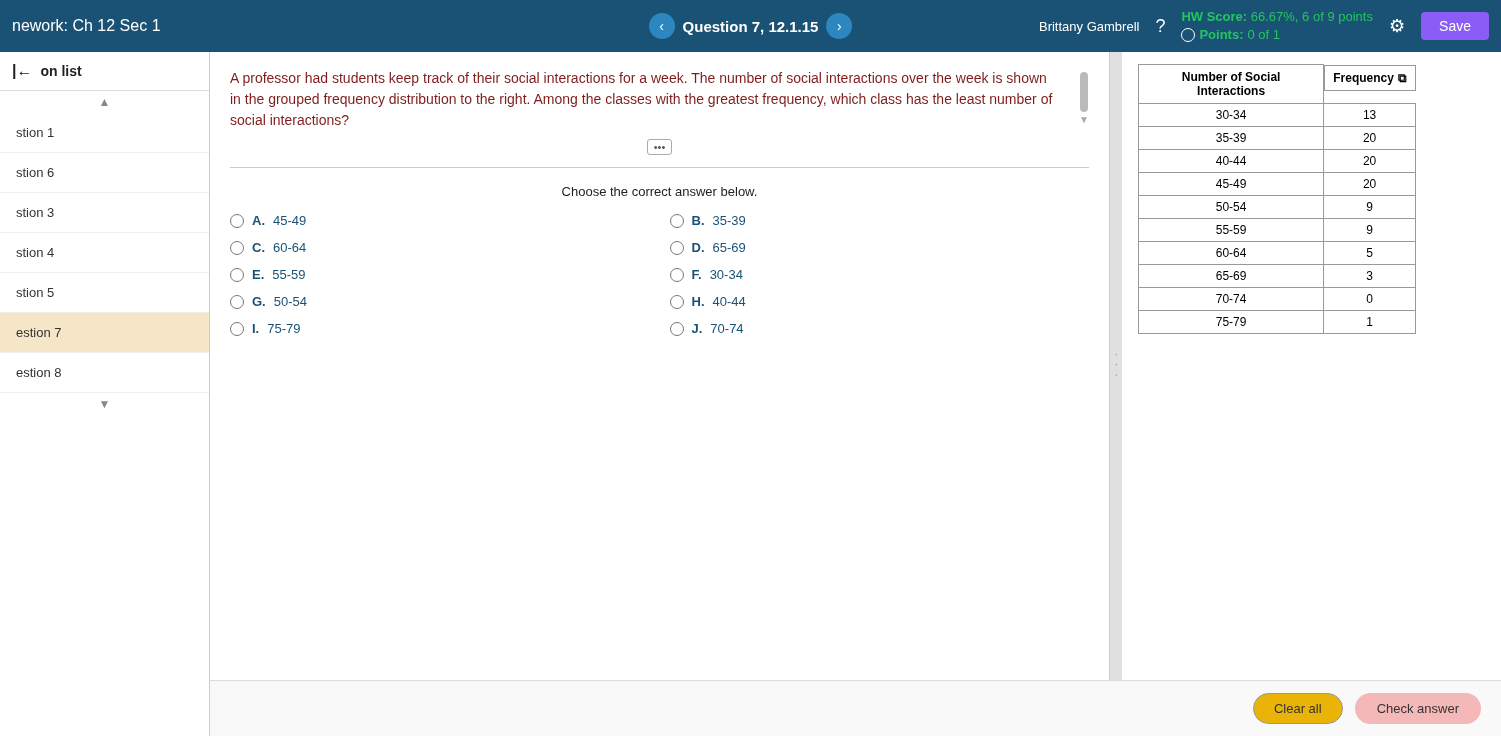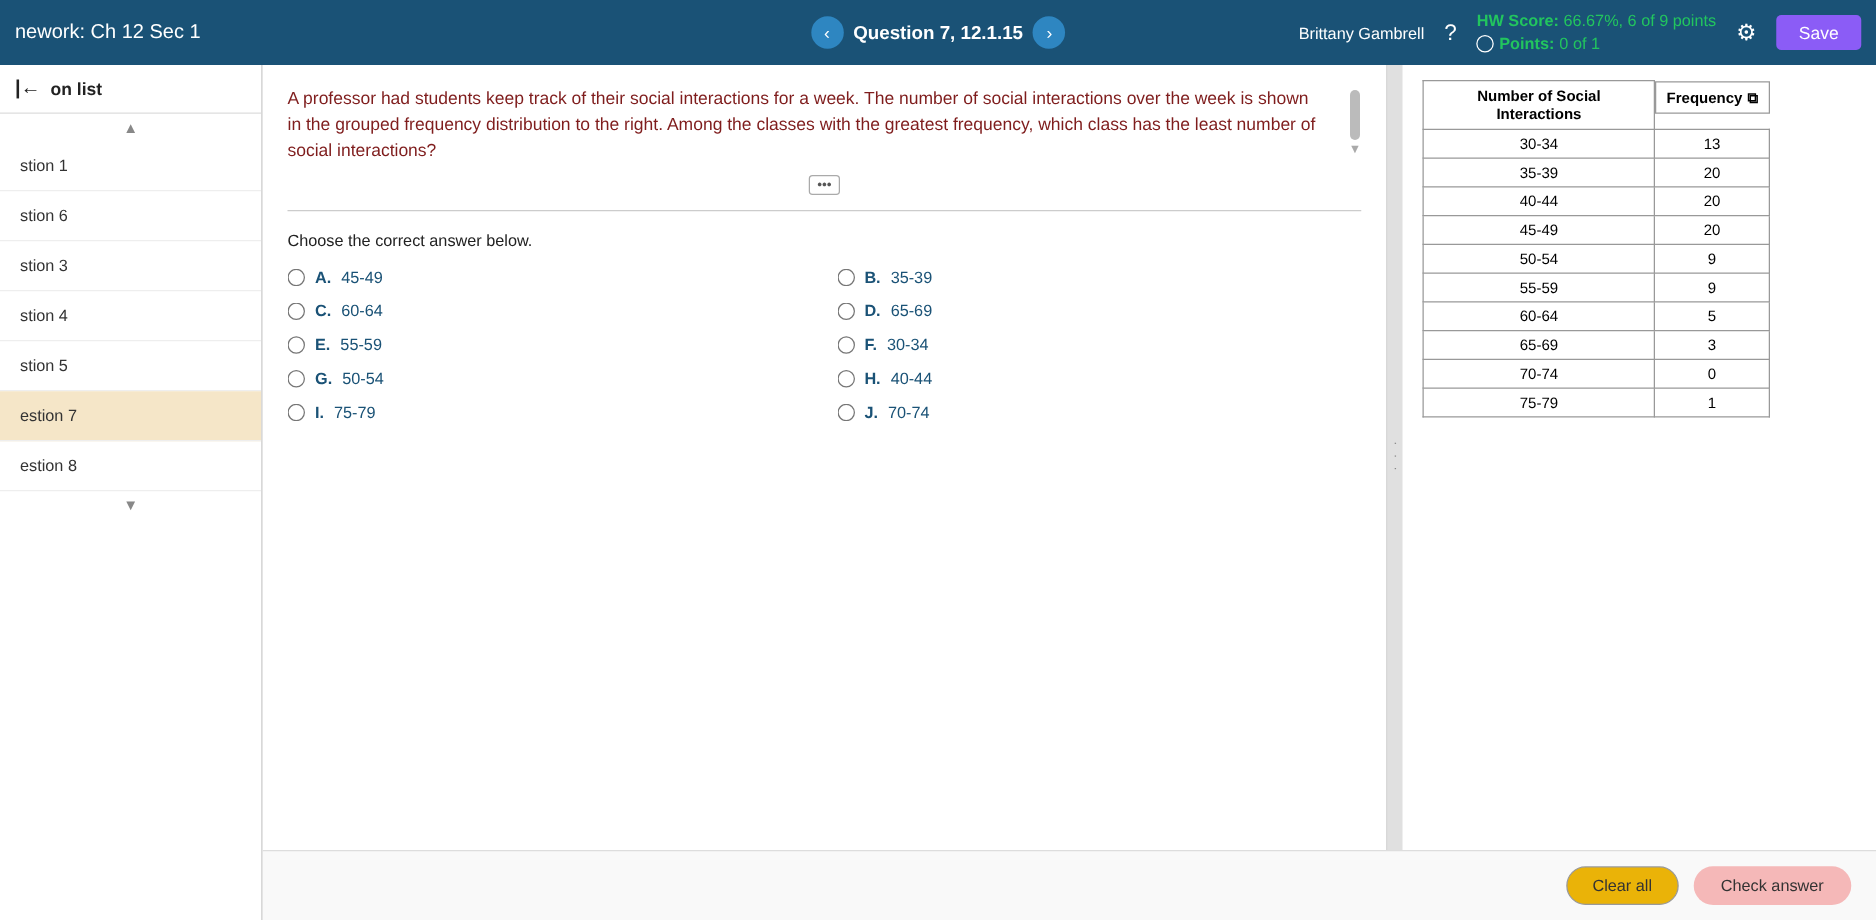--- a/index.html
+++ b/index.html
@@ -147,20 +147,21 @@
     .divider-line {
       border: none;
       border-top: 1px solid #ccc;
       margin: 8px 0 16px 0;
     }
 
     .choose-text {
       font-size: 13px;
       color: #222;
       margin-bottom: 14px;
+      text-align: center;
     }
 
     .answers-grid {
       display: grid;
       grid-template-columns: 1fr 1fr;
       gap: 8px 20px;
       margin-bottom: 20px;
     }
     .answer-option {
       display: flex;

